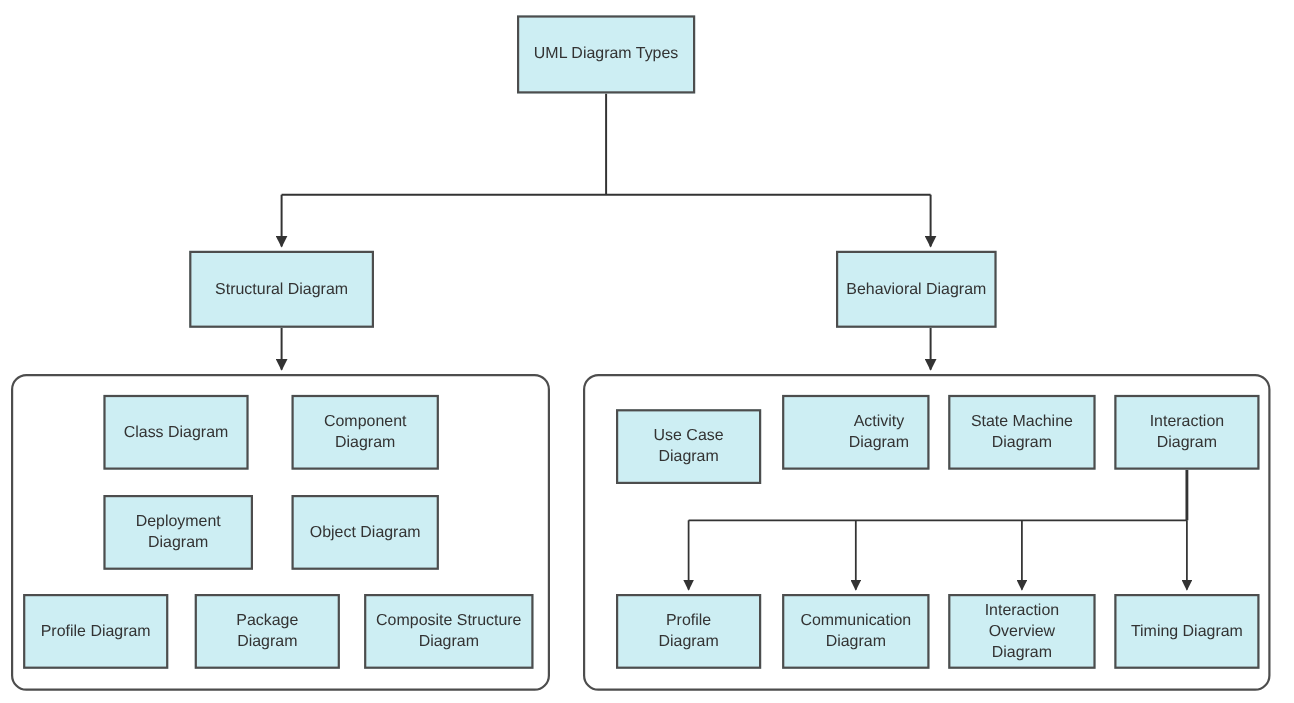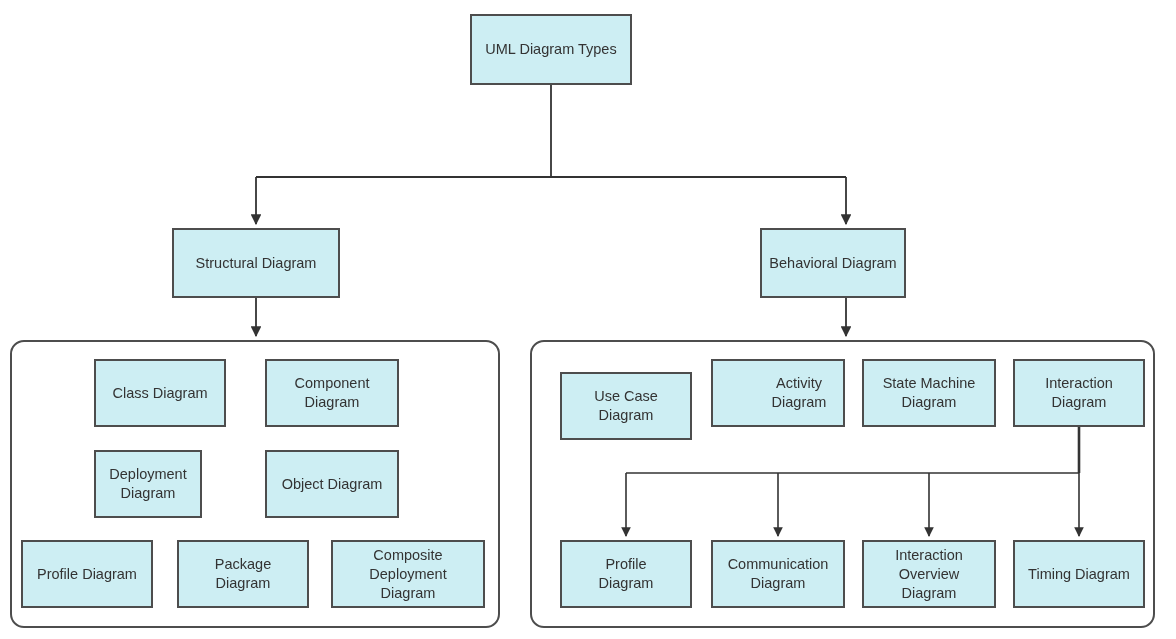--- a/index.html
+++ b/index.html
@@ -83,27 +83,27 @@
     <path d="M 1079 473 L 1079 536" stroke="#333333" stroke-width="1.6" fill="none" marker-end="url(#arrow)"></path>
   </svg>
 
   <div class="node" style="left: 172px; top: 228px; width: 168px; height: 70px; background: rgb(205, 238, 243); border-color: rgb(77, 77, 77); color: rgb(51, 51, 51);">Structural Diagram</div>
 
   <div class="node" style="left: 470px; top: 14px; width: 162px; height: 71px; background: rgb(205, 238, 243); border-color: rgb(77, 77, 77); color: rgb(51, 51, 51);">UML Diagram Types</div>
   <div class="group-box" style="left: 10px; top: 340px; width: 490px; height: 288px; border-color: rgb(77, 77, 77);"></div>
   <div class="node" style="left: 94px; top: 359px; width: 132px; height: 68px; background: rgb(205, 238, 243); border-color: rgb(77, 77, 77); color: rgb(51, 51, 51);">Class Diagram</div>
   <div class="node" style="left: 265px; top: 359px; width: 134px; height: 68px; background: rgb(205, 238, 243); border-color: rgb(77, 77, 77); color: rgb(51, 51, 51);">Component
 Diagram</div>
-  <div class="node" style="left: 94px; top: 450px; width: 108px; height: 68px; background: rgb(205, 238, 243); border-color: rgb(77, 77, 77); color: rgb(51, 51, 51);">Deployment
+  <div class="node" style="left: 94px; top: 450px; width: 136px; height: 68px; background: rgb(205, 238, 243); border-color: rgb(77, 77, 77); color: rgb(51, 51, 51);">Deployment
 Diagram</div>
   <div class="node" style="left: 265px; top: 450px; width: 134px; height: 68px; background: rgb(205, 238, 243); border-color: rgb(77, 77, 77); color: rgb(51, 51, 51);">Object Diagram</div>
   <div class="node" style="left: 21px; top: 540px; width: 132px; height: 68px; background: rgb(205, 238, 243); border-color: rgb(77, 77, 77); color: rgb(51, 51, 51);">Profile Diagram</div>
   <div class="node" style="left: 177px; top: 540px; width: 132px; height: 68px; background: rgb(205, 238, 243); border-color: rgb(77, 77, 77); color: rgb(51, 51, 51);">Package
 Diagram</div>
-  <div class="node" style="left: 331px; top: 540px; width: 154px; height: 68px; background: rgb(205, 238, 243); border-color: rgb(77, 77, 77); color: rgb(51, 51, 51);">Composite Deployment
+  <div class="node" style="left: 331px; top: 540px; width: 154px; height: 68px; background: rgb(205, 238, 243); border-color: rgb(77, 77, 77); color: rgb(51, 51, 51);">Composite Structure
 Diagram</div>
 
   <div class="node" style="left: 760px; top: 228px; width: 146px; height: 70px; background: rgb(205, 238, 243); border-color: rgb(77, 77, 77); color: rgb(51, 51, 51);">Behavioral Diagram</div>
   <div class="group-box" style="left: 530px; top: 340px; width: 625px; height: 288px; border-color: rgb(77, 77, 77);"></div>
   <div class="node" style="left: 560px; top: 359px; width: 132px; height: 68px; background: rgb(205, 238, 243); border-color: rgb(77, 77, 77); color: rgb(51, 51, 51); margin-top: 13px;">Use Case
 Diagram</div>
   <div class="node" style="left: 711px; top: 359px; width: 134px; height: 68px; background: rgb(205, 238, 243); border-color: rgb(77, 77, 77); color: rgb(51, 51, 51); padding-left: 42px;">Activity Diagram</div>
   <div class="node" style="left: 862px; top: 359px; width: 134px; height: 68px; background: rgb(205, 238, 243); border-color: rgb(77, 77, 77); color: rgb(51, 51, 51);">State Machine
 Diagram</div>
   <div class="node" style="left: 1013px; top: 359px; width: 132px; height: 68px; background: rgb(205, 238, 243); border-color: rgb(77, 77, 77); color: rgb(51, 51, 51);">Interaction

